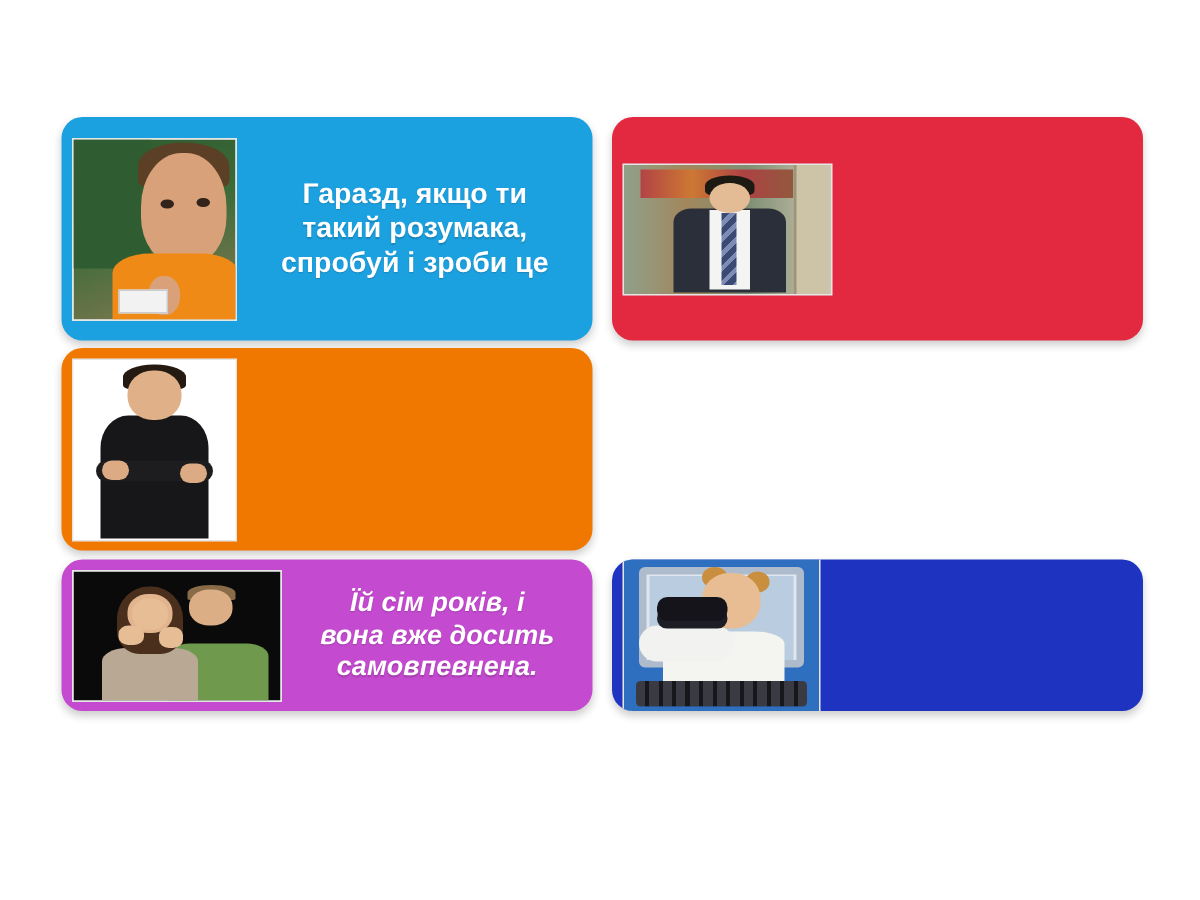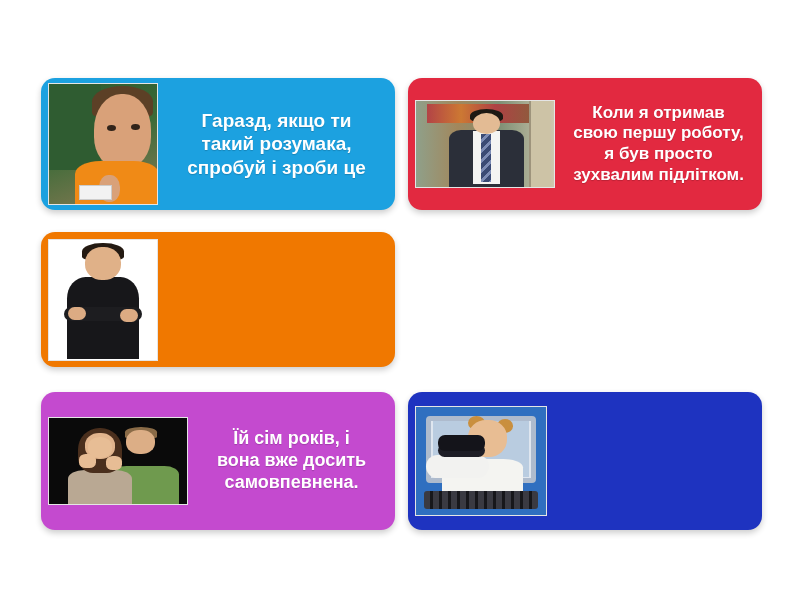--- a/index.html
+++ b/index.html
@@ -25,23 +25,23 @@
     display: flex;
     align-items: center;
     border-radius: 14px;
     overflow: hidden;
     box-shadow: 0 3px 6px rgba(0,0,0,0.20);
   }
 
   
   .col-1 { left: 41px;  width: 354px; }
   .col-2 { left: 408px; width: 354px; }
-  .row-1 { top: 78px;  height: 132px; }
+  .row-1 { top: 78px;  height: 149px; }
   .row-2 { top: 232px; height: 135px; }
-  .row-3 { top: 392px; height: 138px; }
+  .row-3 { top: 373px; height: 101px; font-style: italic; }
 
   
   .thumb {
     flex: 0 0 auto;
     position: relative;
     overflow: hidden;
     background: #ffffff;
     border: 1px solid rgba(0,0,0,0.10);
   }
   .thumb-landscape { width: 140px; height: 88px; margin-left: 7px; }
@@ -166,24 +166,20 @@
         <div class="sc2-bg"></div>
           <div class="sc2-graf"></div>
           <div class="sc2-door"></div>
         <div class="sc2-suit"></div>
           <div class="sc2-shirt"></div>
           <div class="sc2-tie"></div>
         <div class="sc2-hair"></div>
           <div class="sc2-head"></div>
       </div>
     </div>
-    <div class="caption fs-17">Коли я отримав
-свою першу роботу,
-я був просто
-зухвалим підлітком.</div>
   </div>
 
   <div class="card col-1 row-2" id="c3" style="background: rgb(240, 120, 0);">
     <div class="thumb thumb-portrait">
       <div class="scene">
         <div class="sc3-bg"></div>
           <div class="sc3-body"></div>
         <div class="sc3-hair"></div>
           <div class="sc3-head"></div>
         <div class="sc3-armL"></div>

